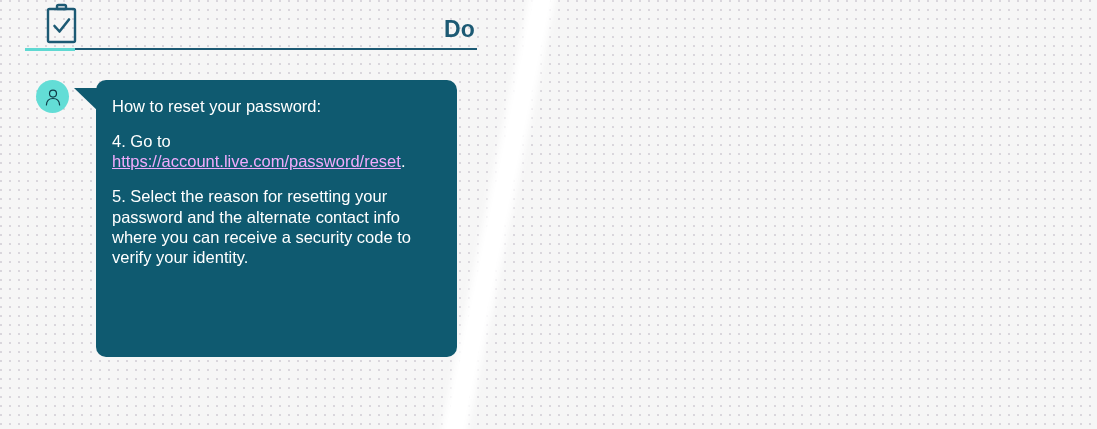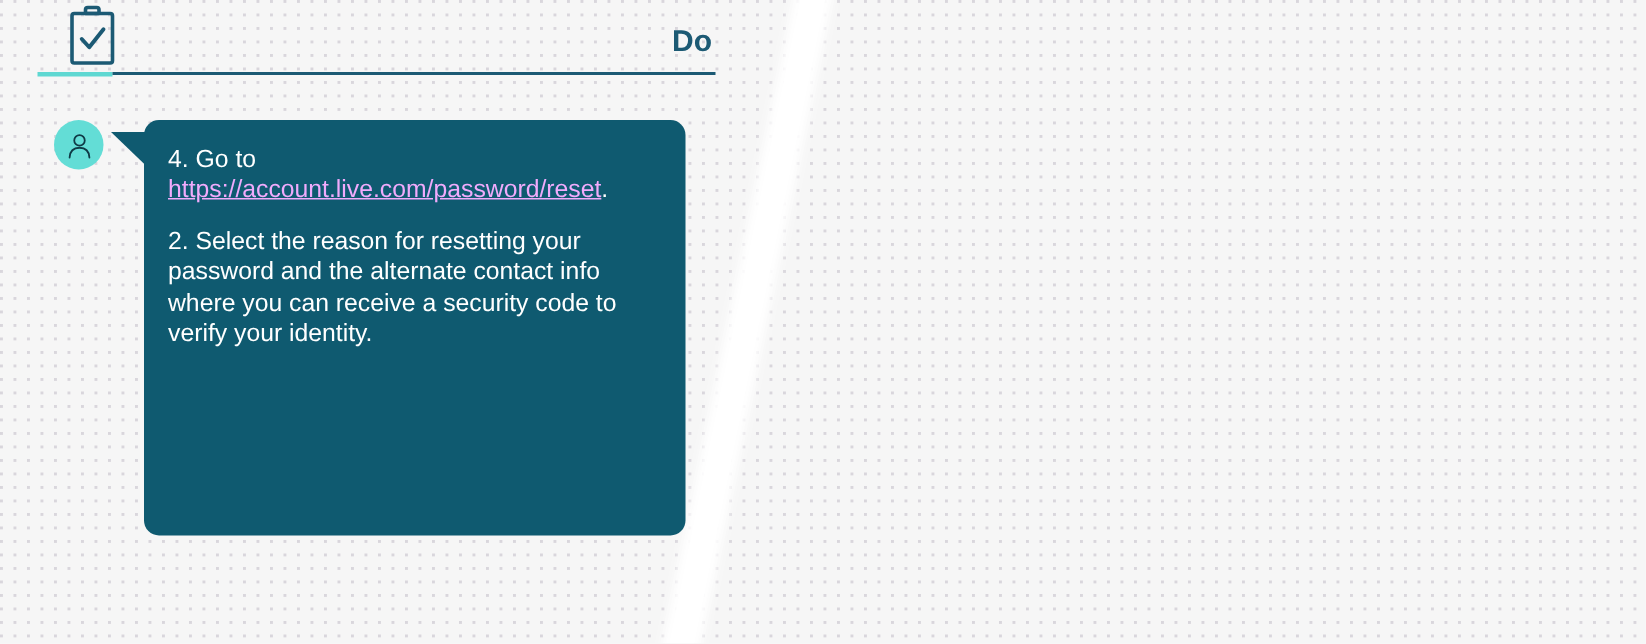--- a/index.html
+++ b/index.html
@@ -71,21 +71,21 @@
     width: 44px;
     height: 44px;
   }
   .panel-do .header-icon  { left: 40px; }
   .panel-dont .header-icon { left: 4px; }
 
   .header-label {
     position: absolute;
     right: 0px;
     top: 18px;
-    font-size: 20px;
+    font-size: 23px;
     font-weight: bold;
     color: #1c5a74;
     letter-spacing: 0.2px;
     line-height: 1;
   }
   .panel-do .header-label   { right: 25px; }
   .panel-dont .header-label { right: 7px; }
 
   .rule {
     position: absolute;
@@ -199,20 +199,21 @@
       <svg width="20" height="20" viewBox="0 0 20 20">
         <circle cx="10" cy="6.6" r="3.5" fill="none" stroke="#0f3a46" stroke-width="1.2"></circle>
         <path d="M3.4 18 Q3.8 11.5 10 11.5 Q16.2 11.5 16.6 18" fill="none" stroke="#0f3a46" stroke-width="1.2" stroke-linecap="round"></path>
       </svg>
     </div>
 
     <div class="bubble-tail tail-do"></div>
 
     <div class="bubble bubble-do">
       <div class="do-text">
+        <p>How to reset your password:</p>
         <p><span>4. Go to </span><span class="link">https://account.live.com/password/reset</span><span>.</span></p>
-        <p>2. Select the reason for resetting your password and the alternate contact info where you can receive a security code to verify your identity.</p>
+        <p>5. Select the reason for resetting your password and the alternate contact info where you can receive a security code to verify your identity.</p>
       </div>
     </div>
   </div>
 
 
 </div>
 
 </body></html>

